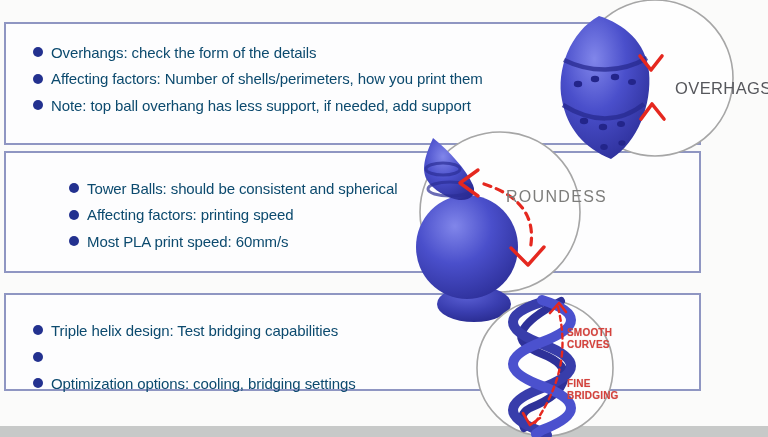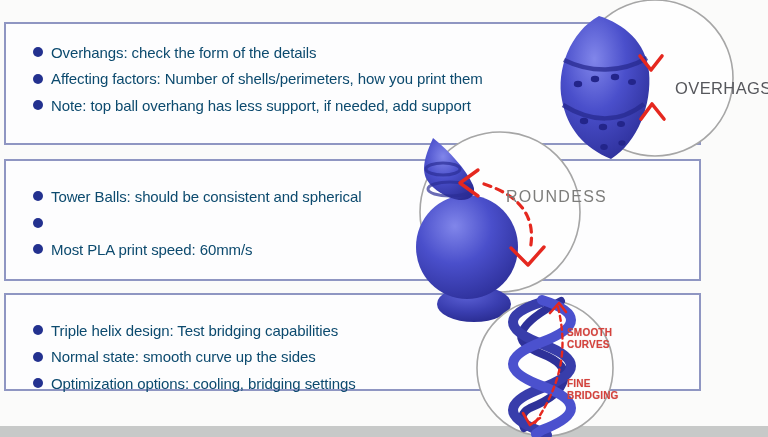--- a/index.html
+++ b/index.html
@@ -15,21 +15,21 @@
     background:#c7c9c8;z-index:1;
   }
   .panel{
     position:absolute;left:4px;width:697px;height:123px;
     box-sizing:border-box;
     border:2px solid #8f96c2;
     background:#fdfdfe;
     z-index:2;
   }
   #panel1{top:22px;}
-  #panel2{top:159px;height:122px;}
+  #panel2{top:151px;height:122px;padding-left:36px;}
   #panel3{top:293px;height:98px;}
   .rows{padding-left:27px;}
   #panel1 .rows{padding-top:15px;}
   #panel2 .rows,#panel3 .rows{padding-top:22px;}
   .row{display:flex;align-items:center;height:26.5px;}
   .dot{
     width:10px;height:10px;border-radius:50%;
     background:#23318f;flex:0 0 10px;margin-right:8px;
   }
   .txt{
@@ -80,37 +80,37 @@
   </div>
 
   <div class="panel" id="panel2">
     <div class="rows">
       <div class="row">
         <span class="dot"></span>
         <span class="txt">Tower Balls: should be consistent and spherical</span>
       </div>
       <div class="row">
         <span class="dot"></span>
+        <span class="txt">Affecting factors: printing speed</span>
       </div>
       <div class="row">
         <span class="dot"></span>
         <span class="txt">Most PLA print speed: 60mm/s</span>
       </div>
     </div>
   </div>
 
   <div class="panel" id="panel3">
     <div class="rows">
       <div class="row">
         <span class="dot"></span>
         <span class="txt">Triple helix design: Test bridging capabilities</span>
       </div>
       <div class="row">
         <span class="dot"></span>
-        <span class="txt">Normal state: smooth curve up the sides</span>
       </div>
       <div class="row">
         <span class="dot"></span>
         <span class="txt">Optimization options: cooling, bridging settings</span>
       </div>
     </div>
   </div>
 
   <svg class="gfx" width="768" height="437" viewBox="0 0 768 437">
     <defs>

